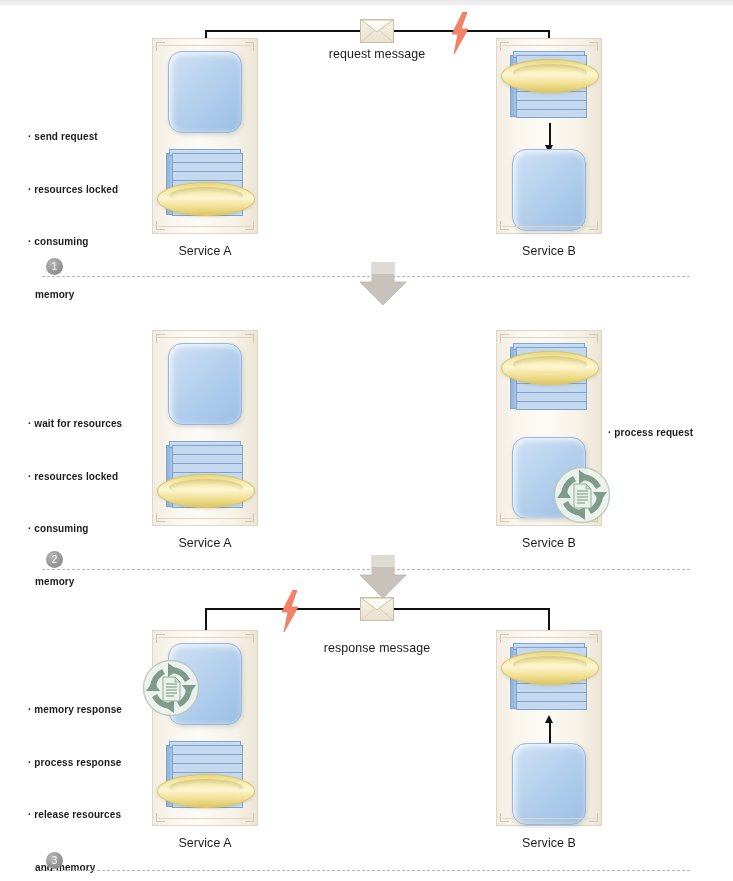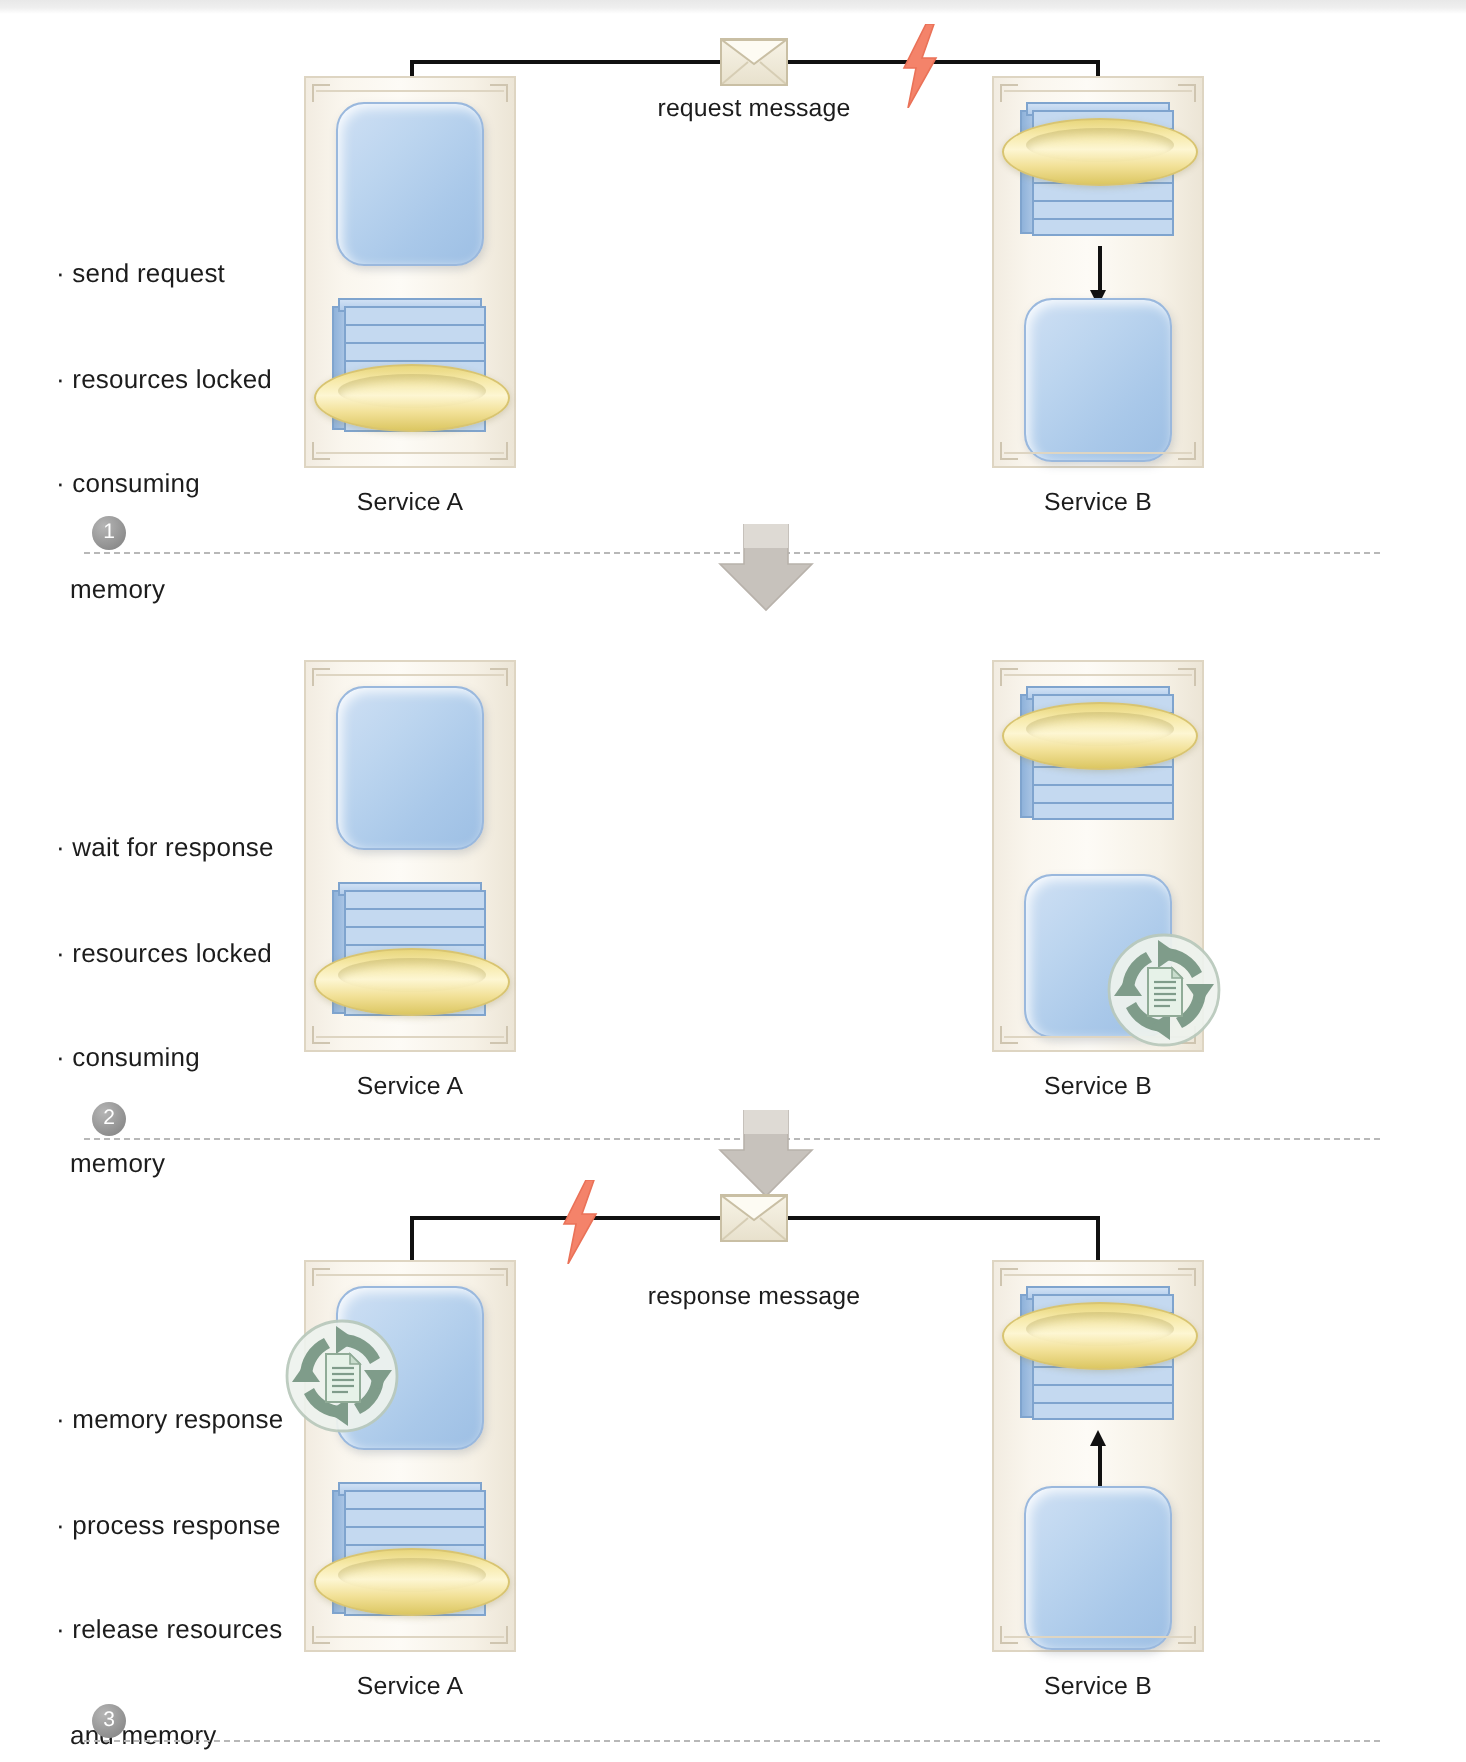--- a/index.html
+++ b/index.html
@@ -13,22 +13,22 @@
   }
   .topband{
     position:absolute;left:0;top:0;width:733px;height:7px;
     background:linear-gradient(to bottom,#e8e8e8 0%,#efefef 55%,#ffffff 100%);
   }
 
   
   .panel{position:absolute;left:0;width:612px;}
   .bullets{
     position:absolute;
-    font-size:13px;line-height:17.5px;
-    color:#1c1c1c;white-space:pre;letter-spacing:.1px;
+    font-size:10px;line-height:17.5px;
+    color:#1c1c1c;white-space:pre;letter-spacing:.1px;font-weight:bold;
   }
   .bullets .bl{display:block;}
   .bullets .cont{padding-left:7px;}
   .bullets.left{left:28px;text-align:left;}
   .bullets.right{left:608px;text-align:left;}
 
   
   .rack{
     position:absolute;width:106px;
     background:linear-gradient(to right,#f2ece1 0%,#faf6ee 18%,#fdfbf6 45%,#f6f1e6 80%,#ece5d6 100%);
@@ -225,24 +225,27 @@
     <svg viewBox="0 0 48 44" width="48" height="44">
       <polygon points="13,0 35,0 35,20 47,20 24,43 1,20 13,20" fill="#c7c2bc" stroke="#b8b2ab" stroke-width="0.8"></polygon>
       <polygon points="13,0 35,0 35,12 13,12" fill="#dedad4"></polygon>
     </svg>
   </div>
 </div>
 
 <div class="panel" style="top:290px;height:294px;">
 
   <div class="bullets left" style="top:90px;">
-    <span class="bl">· wait for response</span>
+    <span class="bl">· wait for resources</span>
     <span class="bl">· resources locked</span>
     <span class="bl">· consuming</span>
     <span class="bl cont">memory</span>
+  </div>
+  <div class="bullets right" style="top:99px;">
+    <span class="bl">· process request</span>
   </div>
 
   <div class="rack" style="left:152px;top:40px;height:196px;">
     <span class="corner c-tl"></span>
       <span class="corner c-tr"></span>
     <span class="corner c-bl"></span>
       <span class="corner c-br"></span>
     <div class="module" style="left:15px;top:12px;"></div>
     <div class="stack" style="left:13px;top:110px;">
       <div class="side"></div>

